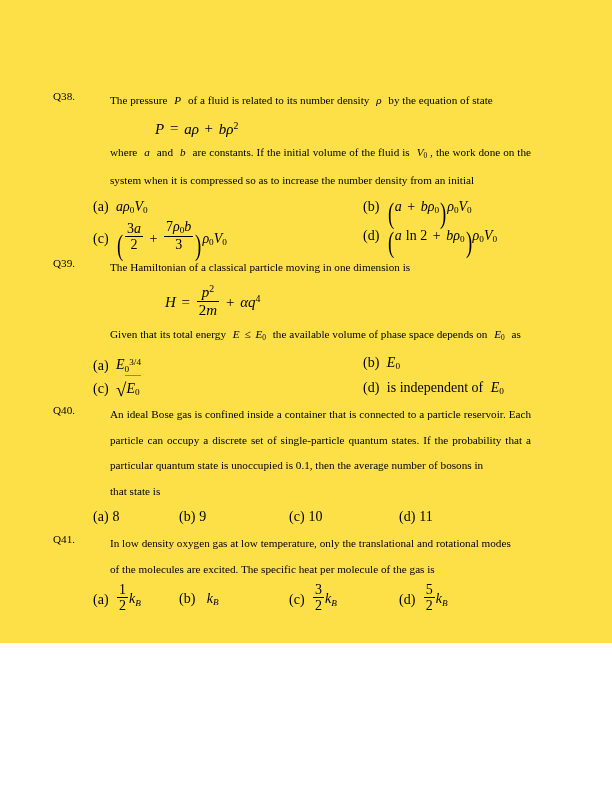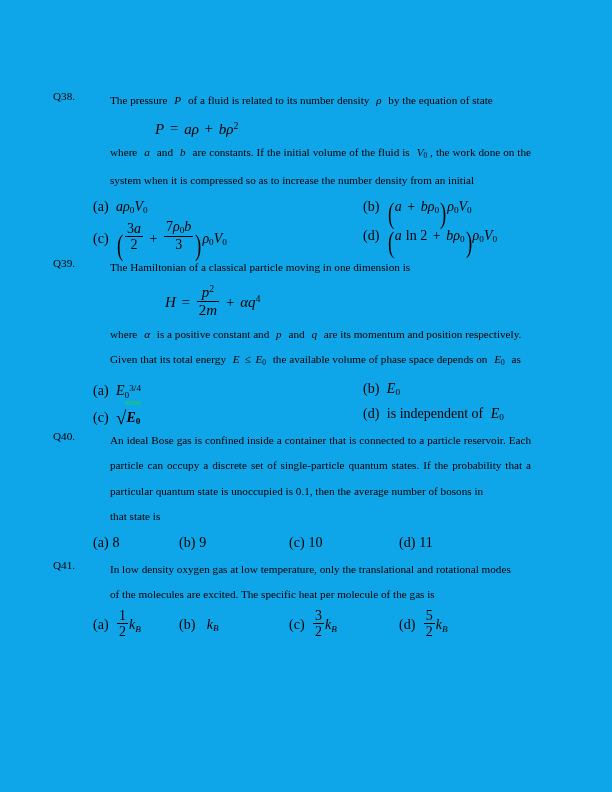--- a/index.html
+++ b/index.html
@@ -3,22 +3,22 @@
 <meta charset="utf-8">
 <style>
   html, body {
     margin: 0;
     padding: 0;
     background: #ffffff;
   }
   .page {
     position: relative;
     width: 612px;
-    height: 792px;
-    background: #0ea5e9;
+    height: 643px;
+    background: #fde047;
     font-family: "Liberation Serif", "DejaVu Serif", serif;
     color: #000000;
     overflow: hidden;
   }
   .content {
     position: absolute;
     left: 53px;
     top: 88px;
     width: 478px;
   }
@@ -130,24 +130,23 @@
 
   
   .sqrt { display: inline-block; white-space: nowrap; }
   .sqrt .rad {
     display: inline-block;
     font-size: 1.35em;
     vertical-align: -0.12em;
   }
   .sqrt .rcontent {
     display: inline-block;
-    border-top: 4px solid #14b8a6;
+    border-top: 1px solid #14b8a6;
     padding: 0 1px 0 1px;
     margin-left: -1px;
-    font-weight: bold;
   }
   .spacer { display: inline-block; width: 4px; }
 </style>
 </head>
 <body>
 
 <div class="page">
   <div class="content">
 
     <div class="q">
@@ -200,23 +199,20 @@
           The Hamiltonian of a classical particle moving in one dimension is
         </div>
 
         <div class="display-eq" style="margin-left:72px;">
           <span class="mi">H</span> <span class="mo bin">=</span>
           <span class="frac"><span class="num"><span class="mi">p</span><sup>2</sup></span><span class="den"><span class="mn">2</span><span class="mi">m</span></span></span>
           <span class="mo bin">+</span> <span class="grk">α</span><span class="mi">q</span><sup>4</sup>
         </div>
 
         <div class="stem nojust">
-          where <span class="spacer"></span><span class="grk">α</span><span class="spacer"></span> is a positive constant and <span class="spacer"></span><span class="mi">p</span><span class="spacer"></span> and <span class="spacer"></span><span class="mi">q</span><span class="spacer"></span> are its momentum and position respectively.
-        </div>
-        <div class="stem nojust">
           Given that its total energy <span class="spacer"></span><span class="mi">E</span> <span class="mo bin">≤</span> <span class="mi">E</span><sub class="rm">0</sub><span class="spacer"></span> the available volume of phase space depends on <span class="spacer"></span><span class="mi">E</span><sub class="rm">0</sub><span class="spacer"></span> as
         </div>
 
         <div class="opts">
           <div class="opt-row">
             <div class="opt col-a">
               <span class="tag rm">(a)</span>
               <span class="mi">E</span><sub class="rm">0</sub><sup>3/4</sup>
             </div>
             <div class="opt col-b">

